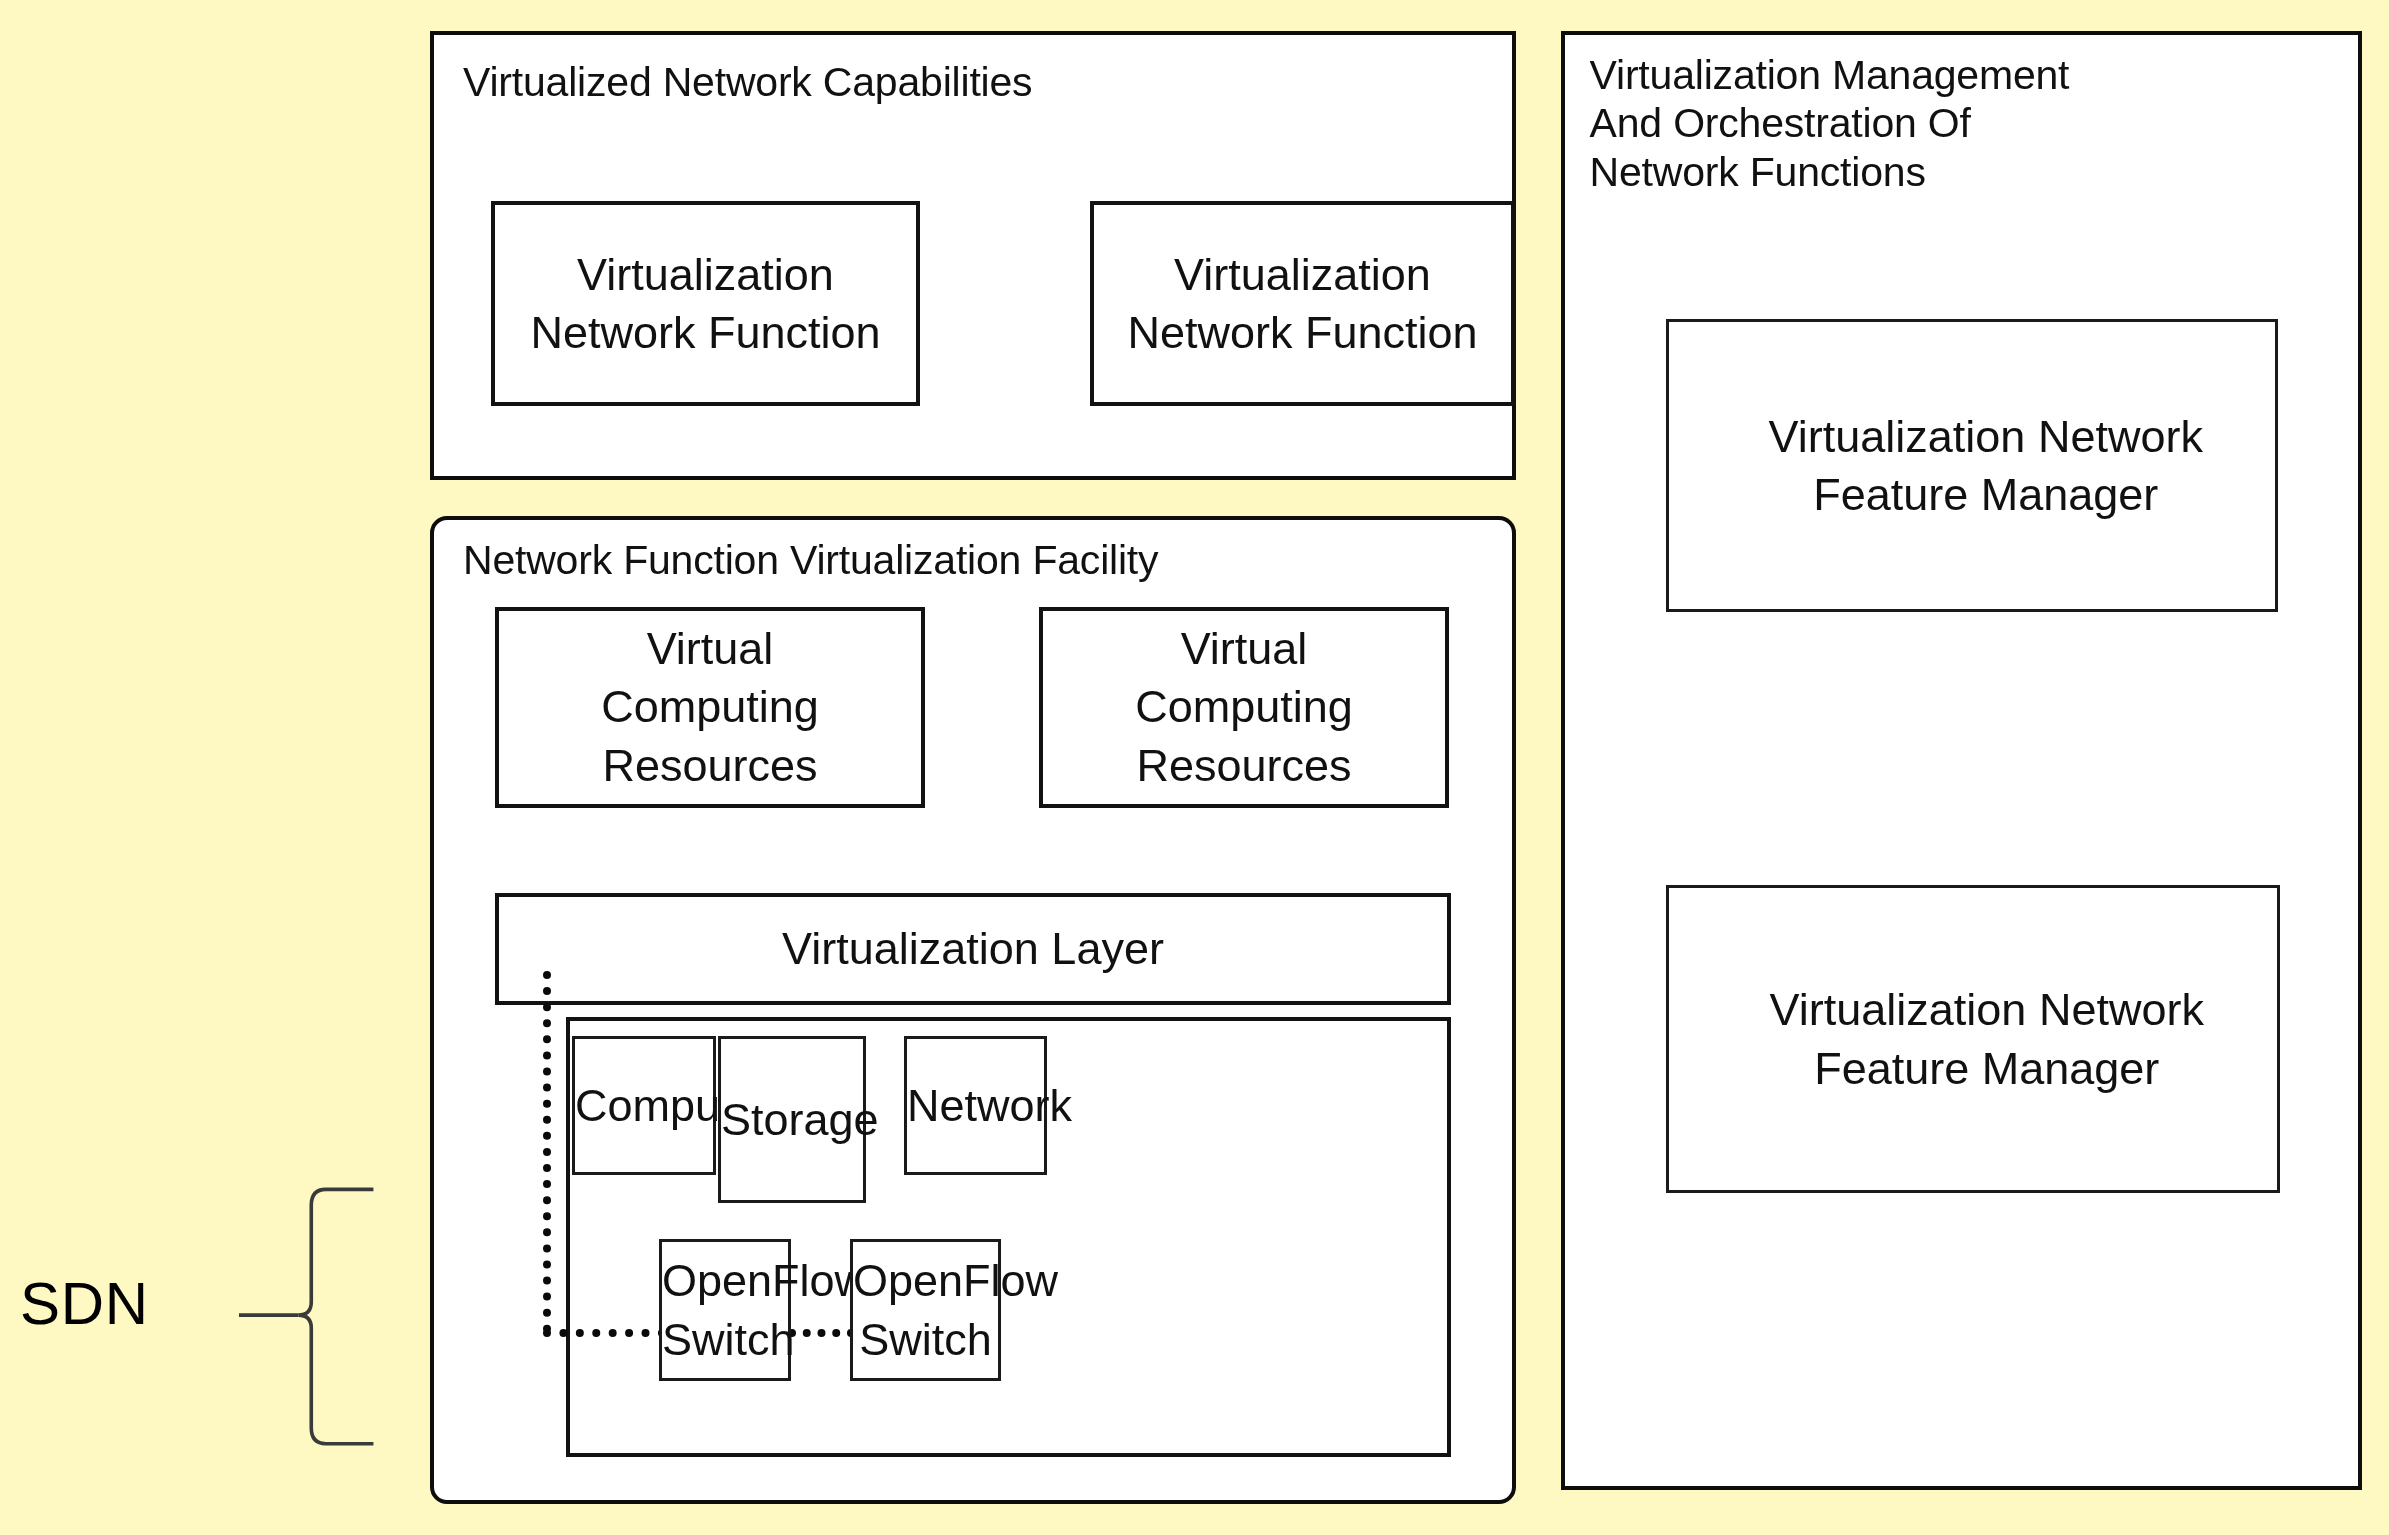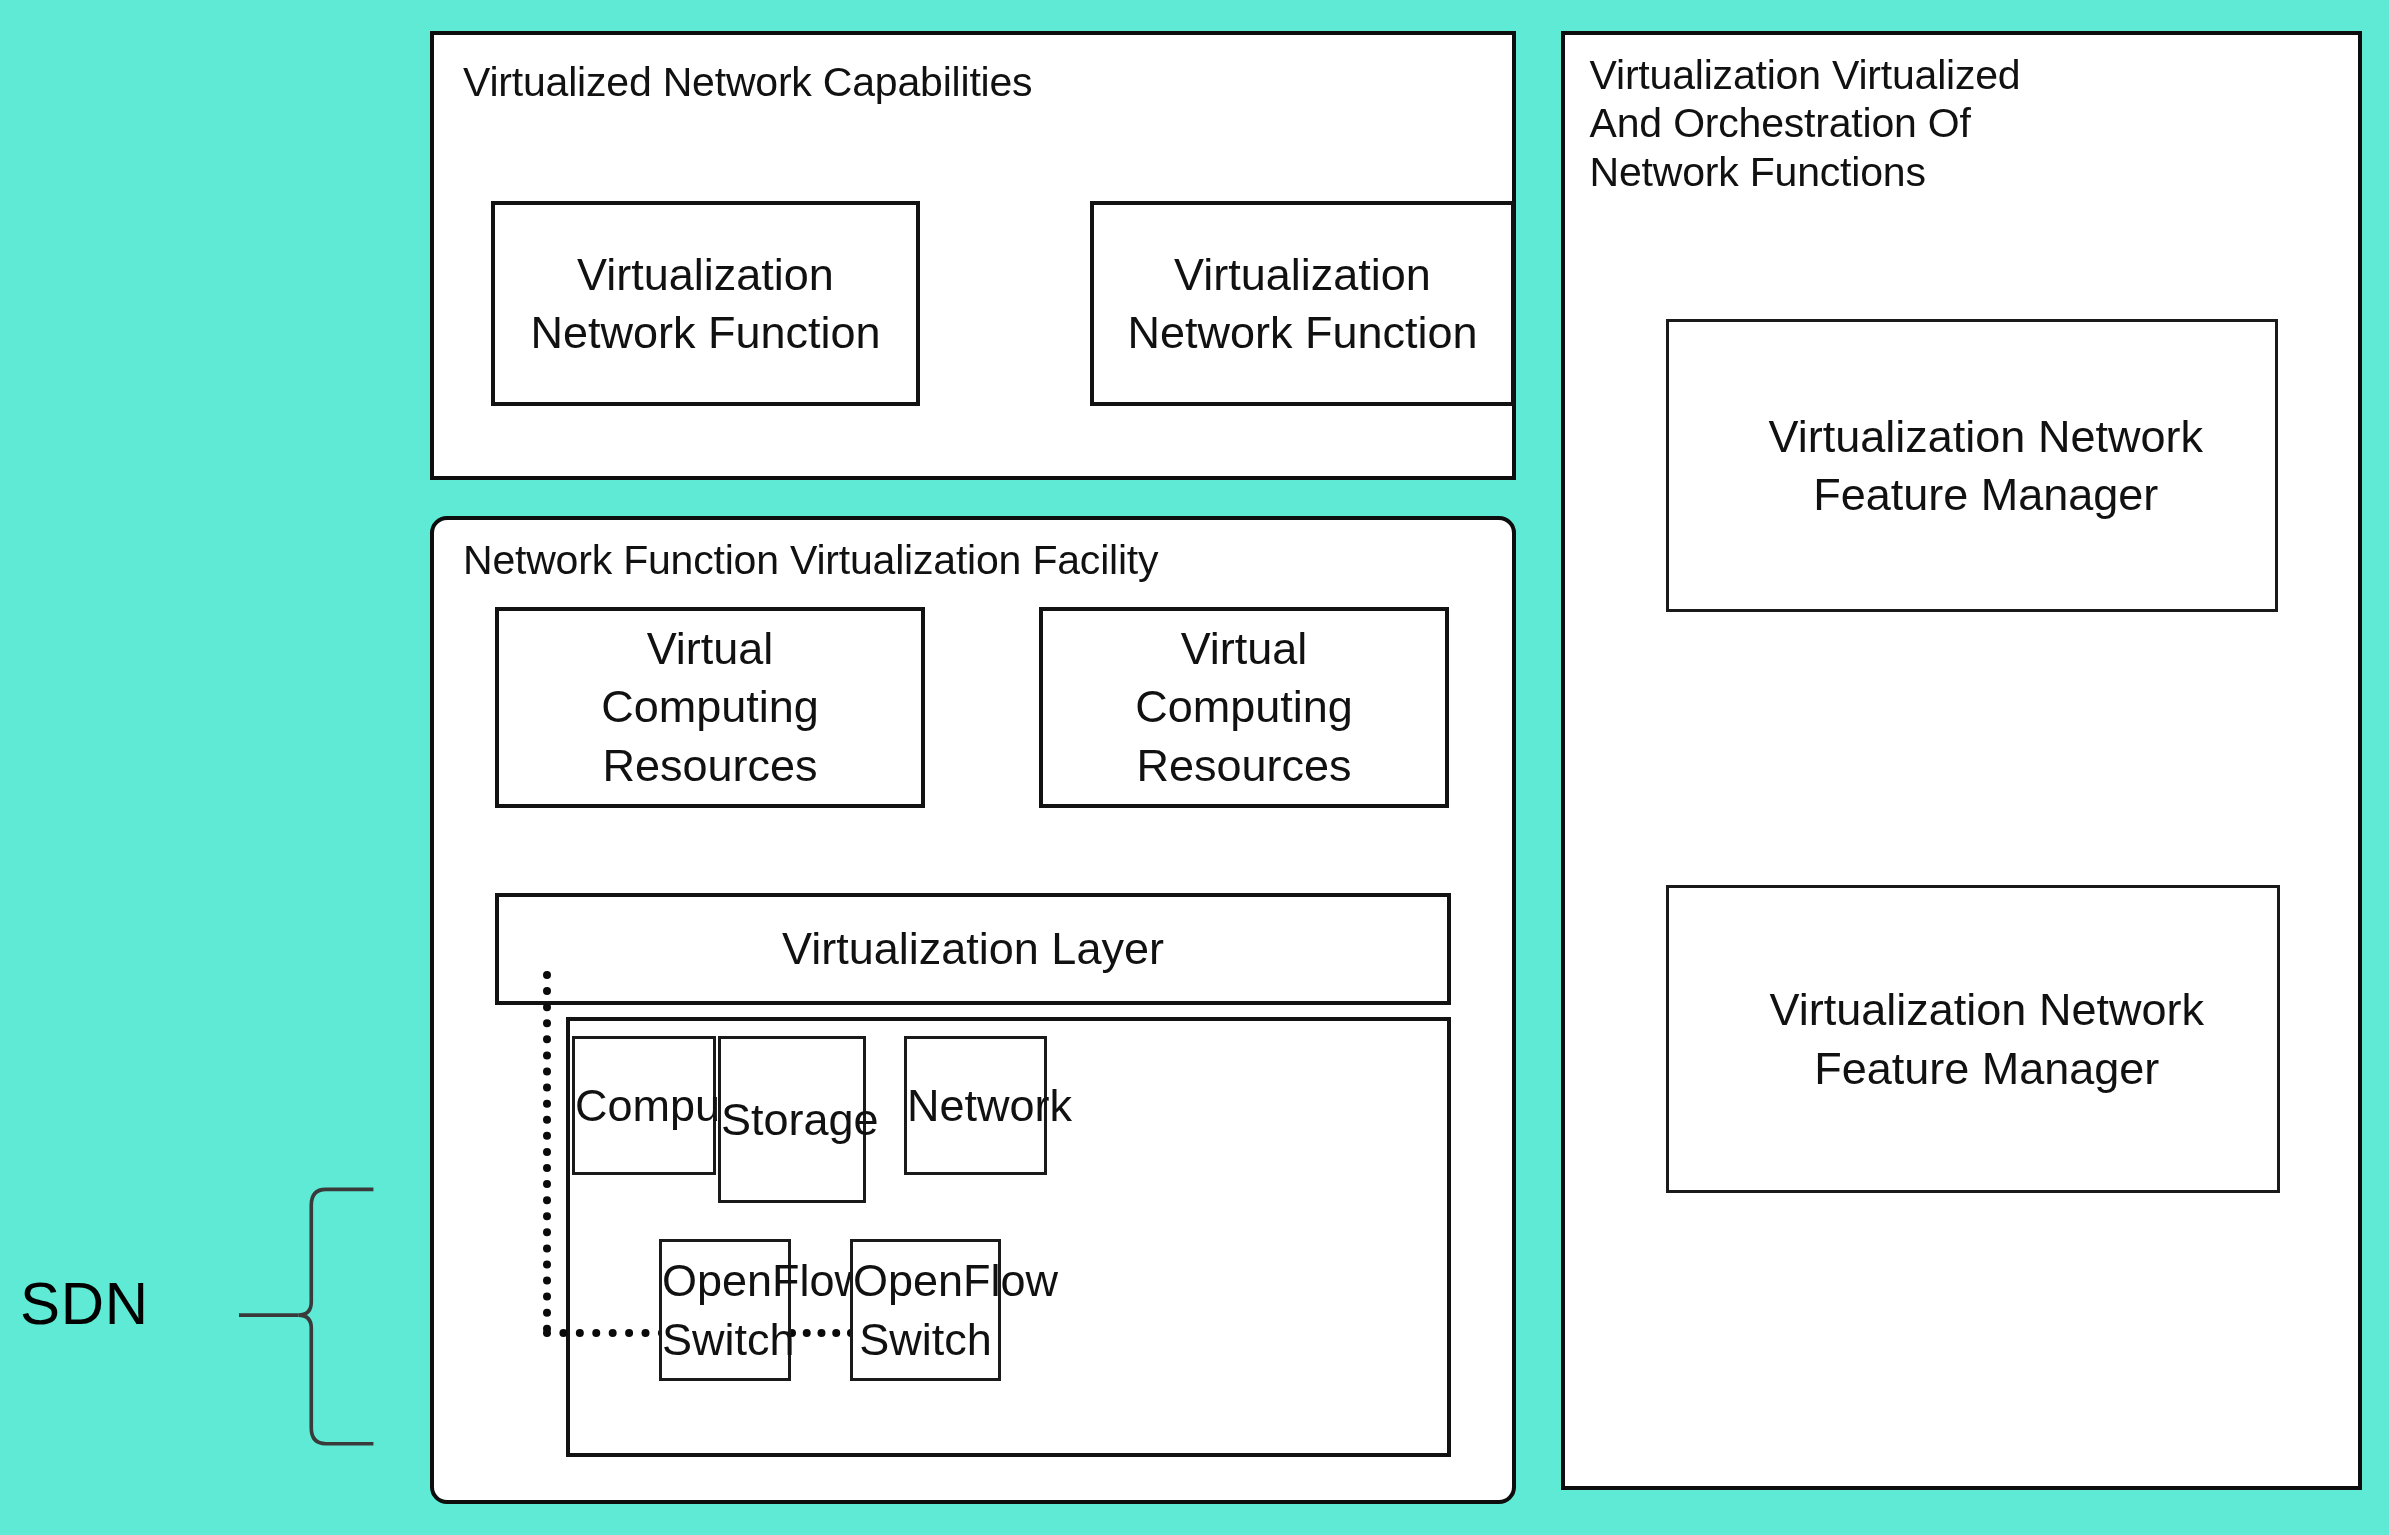--- a/index.html
+++ b/index.html
@@ -5,21 +5,21 @@
 <style>
   html, body {
     margin: 0;
     padding: 0;
     background: #ffffff;
   }
   #canvas {
     position: relative;
     width: 2389px;
     height: 1535px;
-    background: #5eead4;
+    background: #fef9c3;
     font-family: "Liberation Sans", sans-serif;
     color: #000000;
     overflow: hidden;
   }
 
   
   .abox {
     position: absolute;
     box-sizing: border-box;
     background: #ffffff;
@@ -167,21 +167,21 @@
   <div id="sdn-label" style="left:20px; top:1269px;">SDN</div>
 
   <svg id="sdn-brace" style="left:239px; top:1173px; width:159px; height:290px;" viewBox="0 0 220 400" xmlns="http://www.w3.org/2000/svg">
     <path d="M 186 22 L 120 22 Q 100 22 100 44 L 100 178 Q 100 196 82 196
              Q 100 196 100 214 L 100 352 Q 100 374 120 374 L 186 374" fill="none" stroke="#3a3a3a" stroke-width="5"></path>
     <line x1="0" y1="196" x2="82" y2="196" stroke="#3a3a3a" stroke-width="5"></line>
   </svg>
 
   <div class="abox outer-panel" style="left:1561px; top:31px; width:801px; height:1459px;">
 
-    <div class="panel-title" style="left:24.6px; top:16px;">Virtualization Virtualized
+    <div class="panel-title" style="left:24.6px; top:16px;">Virtualization Management
 And Orchestration Of
 Network Functions</div>
   </div>
 
   <div class="abox inner-box-thin" style="left:1666px; top:319px; width:612px; height:293px;">
     <div class="box-label leftal vcenter" style="padding-left:27.5px;">Virtualization Network
 Feature Manager</div>
   </div>
 
   <div class="abox inner-box-thin" style="left:1666px; top:885px; width:614px; height:308px;">

